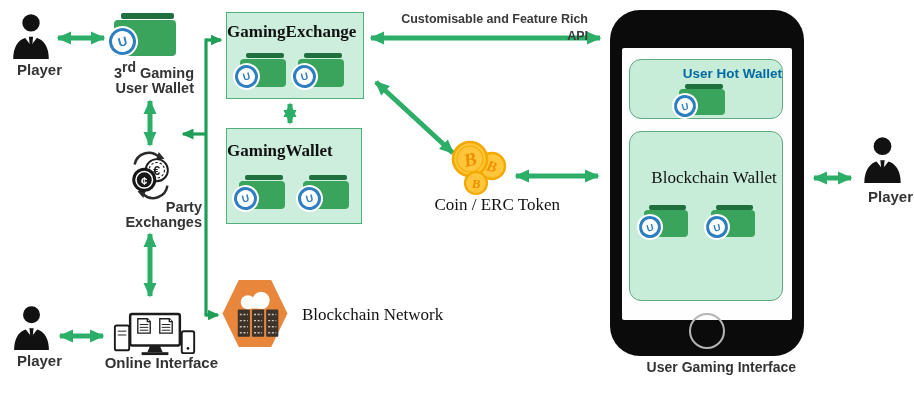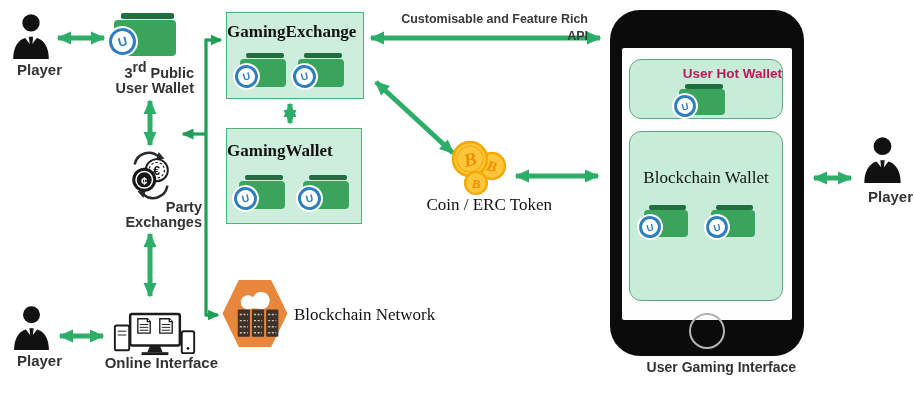--- a/index.html
+++ b/index.html
@@ -1,21 +1,21 @@
 <!DOCTYPE html>
 <html><head>
 <meta charset="utf-8">
 <style>
   html,body{margin:0;padding:0;background:#fff;}
   #canvas{position:relative;width:914px;height:412px;background:#fff;overflow:hidden;
           font-family:"Liberation Sans",sans-serif;color:#2e2e2e;}
   .abs{position:absolute;}
   svg{display:block;}
   .lbl{position:absolute;text-align:right;font-size:15px;line-height:17px;color:#333;font-weight:bold;}
-  .srf{position:absolute;font-family:"Liberation Serif",serif;color:#111;}
+  .srf{position:absolute;font-family:"Liberation Serif",serif;color:#111;padding-left:8px;}
   .gbox{position:absolute;background:#cdeedd;border:1px solid #4fb07c;}
   .gbox .title{position:absolute;left:0;right:0;text-align:left;
                font-family:"Liberation Serif",serif;font-weight:bold;font-size:17px;color:#111;}
   
   .wallet{position:absolute;}
   .wallet i{display:block;position:absolute;font-style:normal;}
   .wallet .flap{left:12%;top:0;width:84%;height:15%;background:#20703f;border-radius:2px;}
   .wallet .wbody{left:0;top:17%;width:100%;height:83%;background:#3aa45c;border-radius:4px;}
   .wallet .badge{position:absolute;left:-5px;top:34%;width:var(--bs);height:var(--bs);
       background:#fff;border:3px solid #2e7fc2;border-radius:50%;color:#2e7fc2;
@@ -70,21 +70,21 @@
     <polygon points="18,22.8 22,22.8 21,33 19,33" fill="#111"></polygon>
   </svg>
   <div class="lbl" style="left:0;top:61px;width:62px">Player</div>
 
   <div class="wallet" style="left:114px;top:13px;width:62px;height:43px;--bs:21px">
     <i class="flap"></i>
     <i class="wbody"></i>
     <span class="badge">U</span>
   </div>
   <div class="lbl" style="left:98px;top:60px;width:96px;font-size:14.5px;line-height:15.5px">
-    <span>3</span><sup>rd</sup><span> Public</span><br>
+    <span>3</span><sup>rd</sup><span> Gaming</span><br>
     <span>User Wallet</span>
   </div>
 
   <svg class="abs" style="left:122px;top:149px" width="58" height="52" viewBox="0 0 60 54">
     <path d="M13,16 A15,15 0 0 1 38,8" fill="none" stroke="#2b2b2b" stroke-width="2.6"></path>
     <polygon points="38,3 44,10 35,12" fill="#2b2b2b"></polygon>
     <path d="M47,38 A15,15 0 0 1 22,47" fill="none" stroke="#2b2b2b" stroke-width="2.6"></path>
     <polygon points="22,51 16,44 25,42" fill="#2b2b2b"></polygon>
     <circle cx="36" cy="22" r="11.5" fill="#fff" stroke="#1d1d1d" stroke-width="2"></circle>
     <circle cx="36" cy="22" r="8" fill="none" stroke="#1d1d1d" stroke-width="1.2" stroke-dasharray="2.5 2"></circle>
@@ -198,21 +198,21 @@
       <line x1="17" y1="55" x2="25" y2="55"></line>
         <line x1="31" y1="55" x2="39" y2="55"></line>
         <line x1="45" y1="55" x2="53" y2="55"></line>
     </g>
   </svg>
   <div class="srf" style="left:294px;top:305px;width:150px;font-size:17px">Blockchain Network</div>
 
   <div class="phone">
     <div class="screen">
       <div class="pbox" style="left:7px;top:11px;width:152px;height:58px">
-        <div class="lbl" style="left:0;top:5px;width:152px;font-size:13.5px;color:#be185d">User Hot Wallet</div>
+        <div class="lbl" style="left:0;top:5px;width:152px;font-size:13.5px;color:#0369a1">User Hot Wallet</div>
         <div class="wallet" style="left:49px;top:24px;width:46px;height:31px;--bs:16px">
           <i class="flap"></i>
             <i class="wbody"></i>
           <span class="badge">U</span>
         </div>
       </div>
       <div class="pbox" style="left:7px;top:83px;width:152px;height:168px">
         <div class="srf" style="left:0;top:36px;width:152px;text-align:center;font-size:17px">Blockchain Wallet</div>
         <div class="wallet" style="left:14px;top:73px;width:44px;height:32px;--bs:16px">
           <i class="flap"></i>

